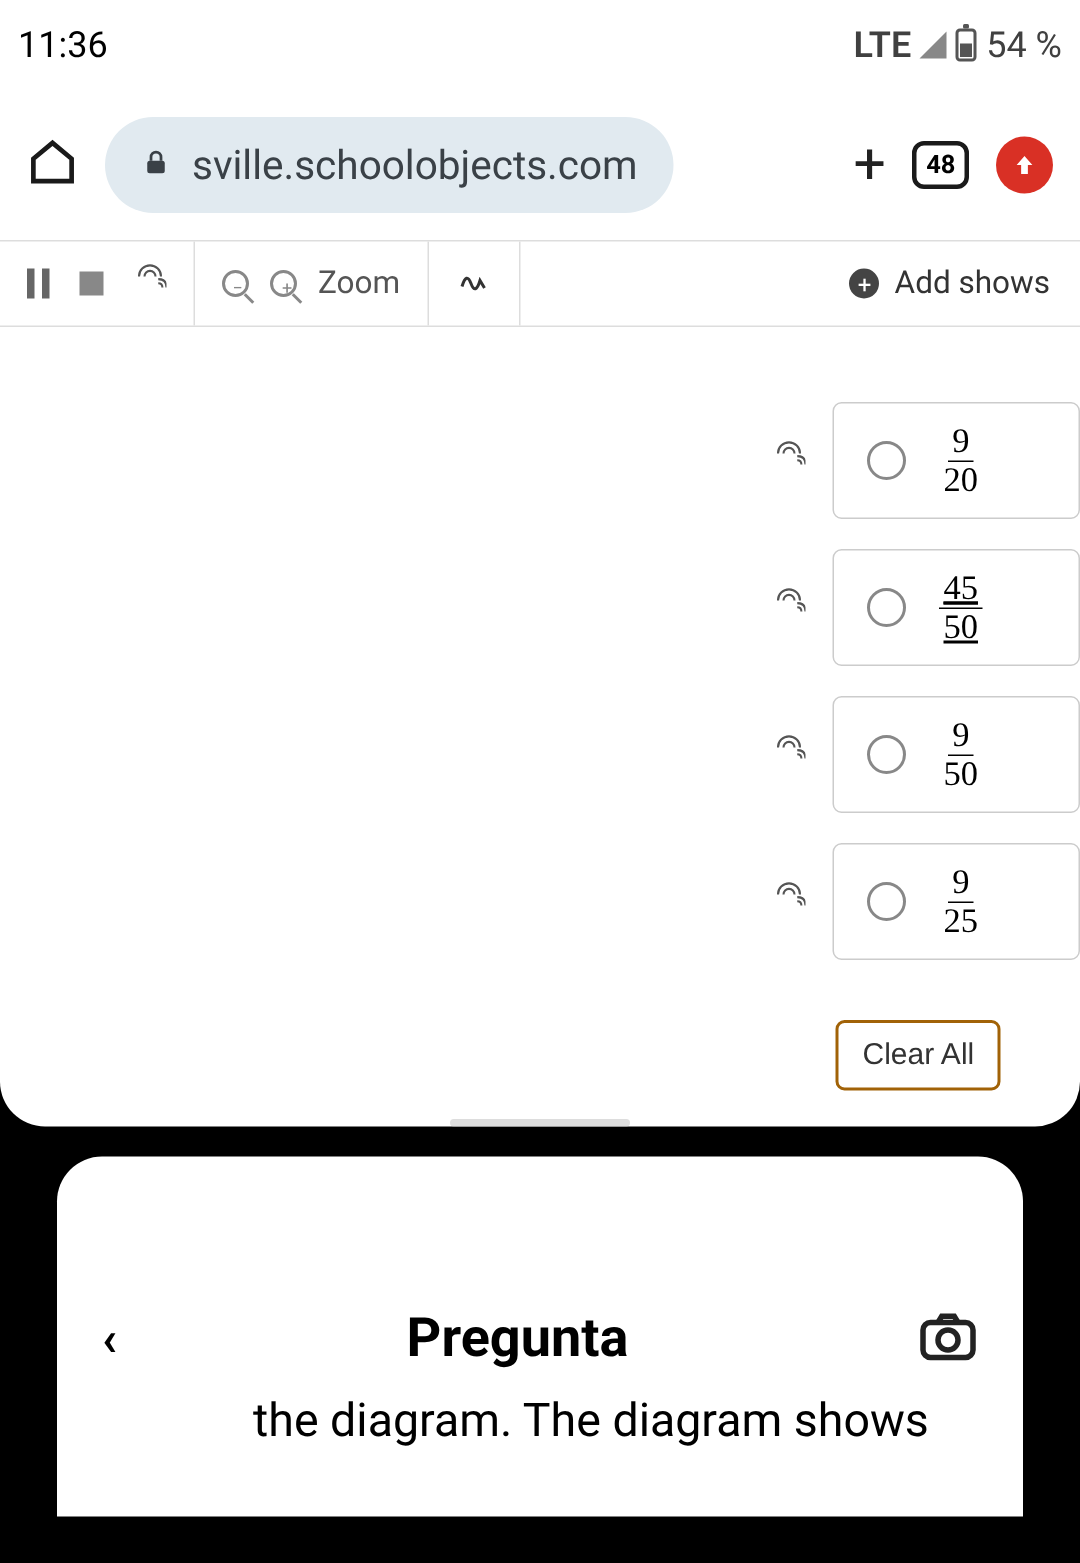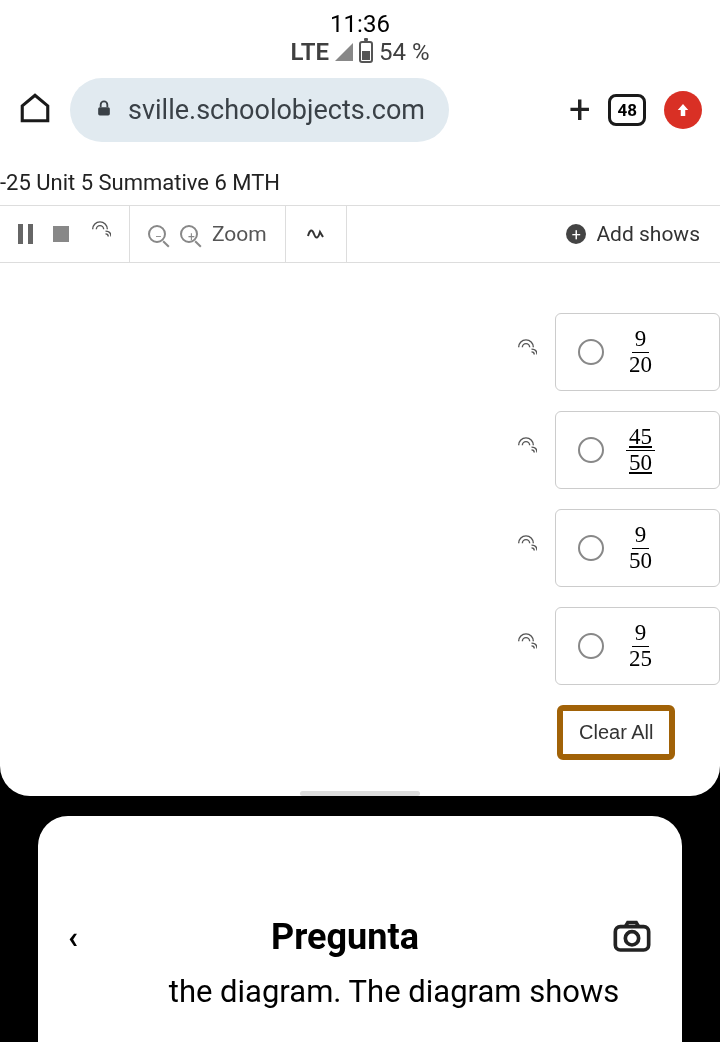--- a/index.html
+++ b/index.html
@@ -1,18 +1,18 @@
 <!DOCTYPE html>
 <html><head>
   <meta charset="utf-8">
   <style>
     * { margin: 0; padding: 0; box-sizing: border-box; }
     body { font-family: -apple-system, BlinkMacSystemFont, 'Segoe UI', Roboto, sans-serif; width: 720px; height: 1042px; background: #000; overflow: hidden; position: relative; }
     
-    .status-bar { background: #fff; display: flex; justify-content: space-between; align-items: center; padding: 10px 12px; height: 60px; font-size: 24px; flex-direction: column; }
+    .status-bar { background: #fff; display: flex; justify-content: space-between; align-items: center; padding: 10px 12px; height: 60px; font-size: 24px; }
     .status-time { font-weight: 400; }
     .status-right { display: flex; align-items: center; gap: 6px; color: #404040; }
     .signal-icon { width: 0; height: 0; border-left: 18px solid transparent; border-bottom: 18px solid #888; display: inline-block; }
     .battery-icon { width: 14px; height: 22px; border: 2px solid #555; border-radius: 3px; display: inline-block; position: relative; }
     .battery-icon::before { content: ''; position: absolute; top: -5px; left: 3px; width: 4px; height: 3px; background: #555; border-radius: 1px; }
     .battery-icon::after { content: ''; position: absolute; bottom: 1px; left: 1px; right: 1px; height: 50%; background: #555; }
     
     .browser-bar { background: #fff; display: flex; align-items: center; padding: 14px 18px; gap: 18px; height: 100px; }
     .home-icon-wrap { flex-shrink: 0; }
     .url-bar { background: #e1eaf0; border-radius: 40px; padding: 16px 24px; display: flex; align-items: center; gap: 14px; flex: 0 1 auto; font-size: 27px; color: #3a4147; }
@@ -37,21 +37,21 @@
     .q-number { flex-shrink: 0; font-size: 21px; color: #333; }
     .q-text { font-size: 21px; color: #333; line-height: 1.7; max-width: 380px; }
     
     .options-col { position: absolute; right: 0; top: 50px; display: flex; flex-direction: column; gap: 20px; }
     .option-row { display: flex; align-items: center; gap: 18px; }
     .option-box { border: 1px solid #ccc; border-radius: 6px; width: 165px; height: 78px; display: flex; align-items: center; gap: 22px; padding-left: 22px; }
     .radio-circle { width: 26px; height: 26px; border: 2.5px solid #888; border-radius: 50%; flex-shrink: 0; }
     .fraction { display: inline-flex; flex-direction: column; align-items: center; font-family: 'Times New Roman', serif; font-size: 23px; line-height: 1.05; }
     .fraction .num { border-bottom: 1.5px solid #000; padding: 0 3px; }
     .fraction .den { padding: 0 3px; }
-    .clear-all { border: 6px solid #a16207; border-radius: 6px; padding: 10px 16px; font-size: 20px; background: #fff; color: #333; align-self: flex-start; margin-left: 42px; }
+    .clear-all { border: 2px solid #a16207; border-radius: 6px; padding: 10px 16px; font-size: 20px; background: #fff; color: #333; align-self: flex-start; margin-left: 42px; margin-top: 20px; }
     
     .speak-icon svg { width: 22px; height: 22px; stroke: #555; fill: none; stroke-width: 1.5; }
     
     .handle-bar { width: 120px; height: 5px; background: #ddd; border-radius: 3px; margin: 8px auto 0; }
     
     .bottom-card { background: #fff; border-radius: 30px 30px 0 0; margin: 20px 38px 0; padding: 30px 0 0; height: 240px; }
     .bottom-header { display: flex; align-items: center; justify-content: space-between; padding: 70px 30px 10px; }
     .bottom-title { font-size: 36px; font-weight: 700; color: #000; }
     .chevron-left { font-size: 32px; font-weight: 700; }
     .camera-icon svg { width: 40px; height: 36px; stroke: #222; fill: none; stroke-width: 2.2; }
@@ -97,21 +97,20 @@
   <span class="plus-icon">+</span>
   <span class="tab-count">48</span>
   <span class="up-circle">
     <svg viewBox="0 0 24 24">
         <path d="M12 4 L5 12 H9 V20 H15 V12 H19 Z"></path>
       </svg>
   </span>
 </div>
 
 <div class="main-area">
-  <div class="page-title-bar">-25 Unit 5 Summative 6 MTH</div>
 
   <div class="toolbar">
     <div class="toolbar-left">
       <span class="pause-bars">
           <span></span>
           <span></span>
         </span>
       <span class="stop-square"></span>
       <span class="speak-icon">
         <svg viewBox="0 0 24 24">

